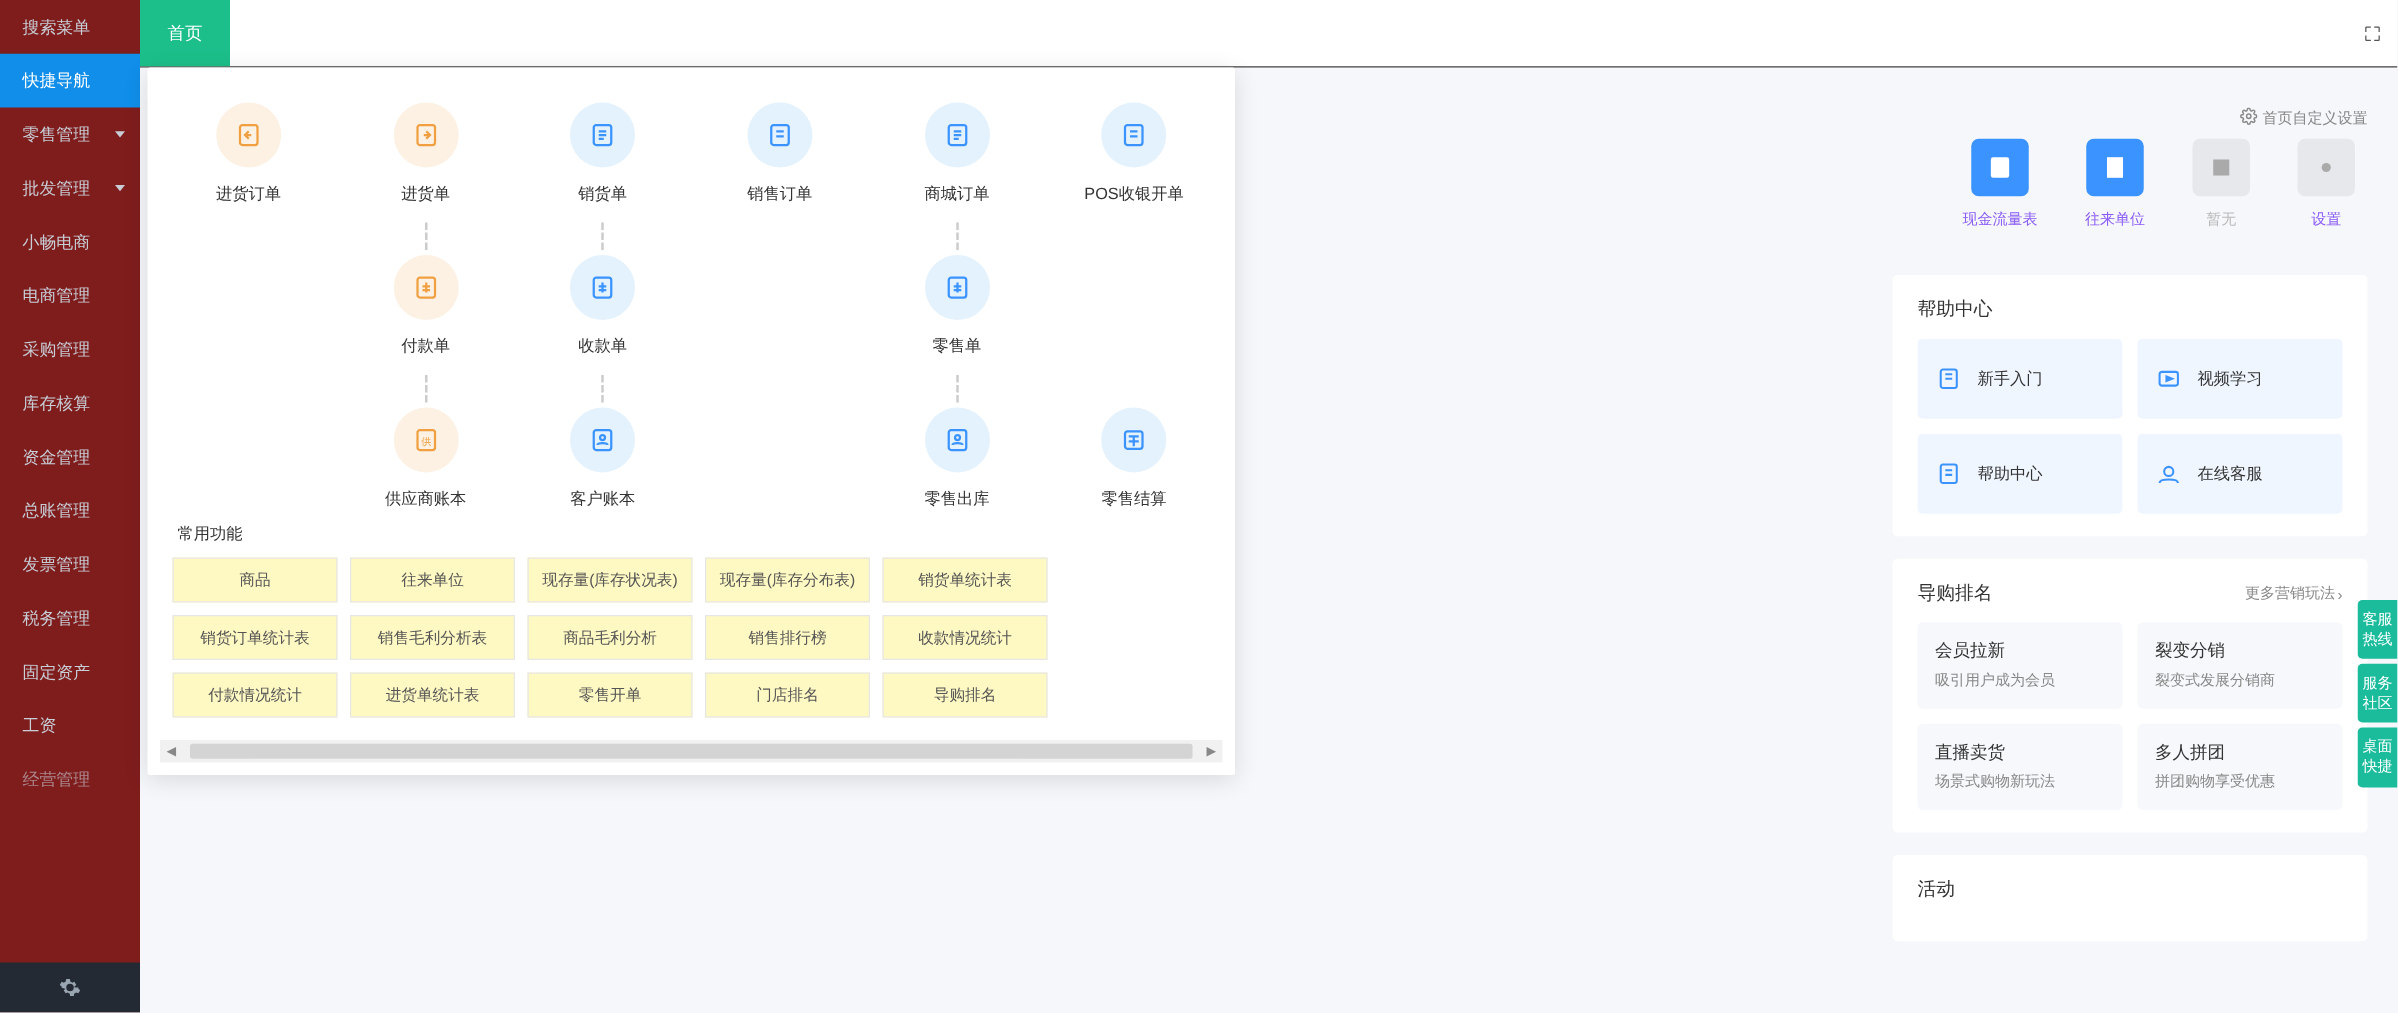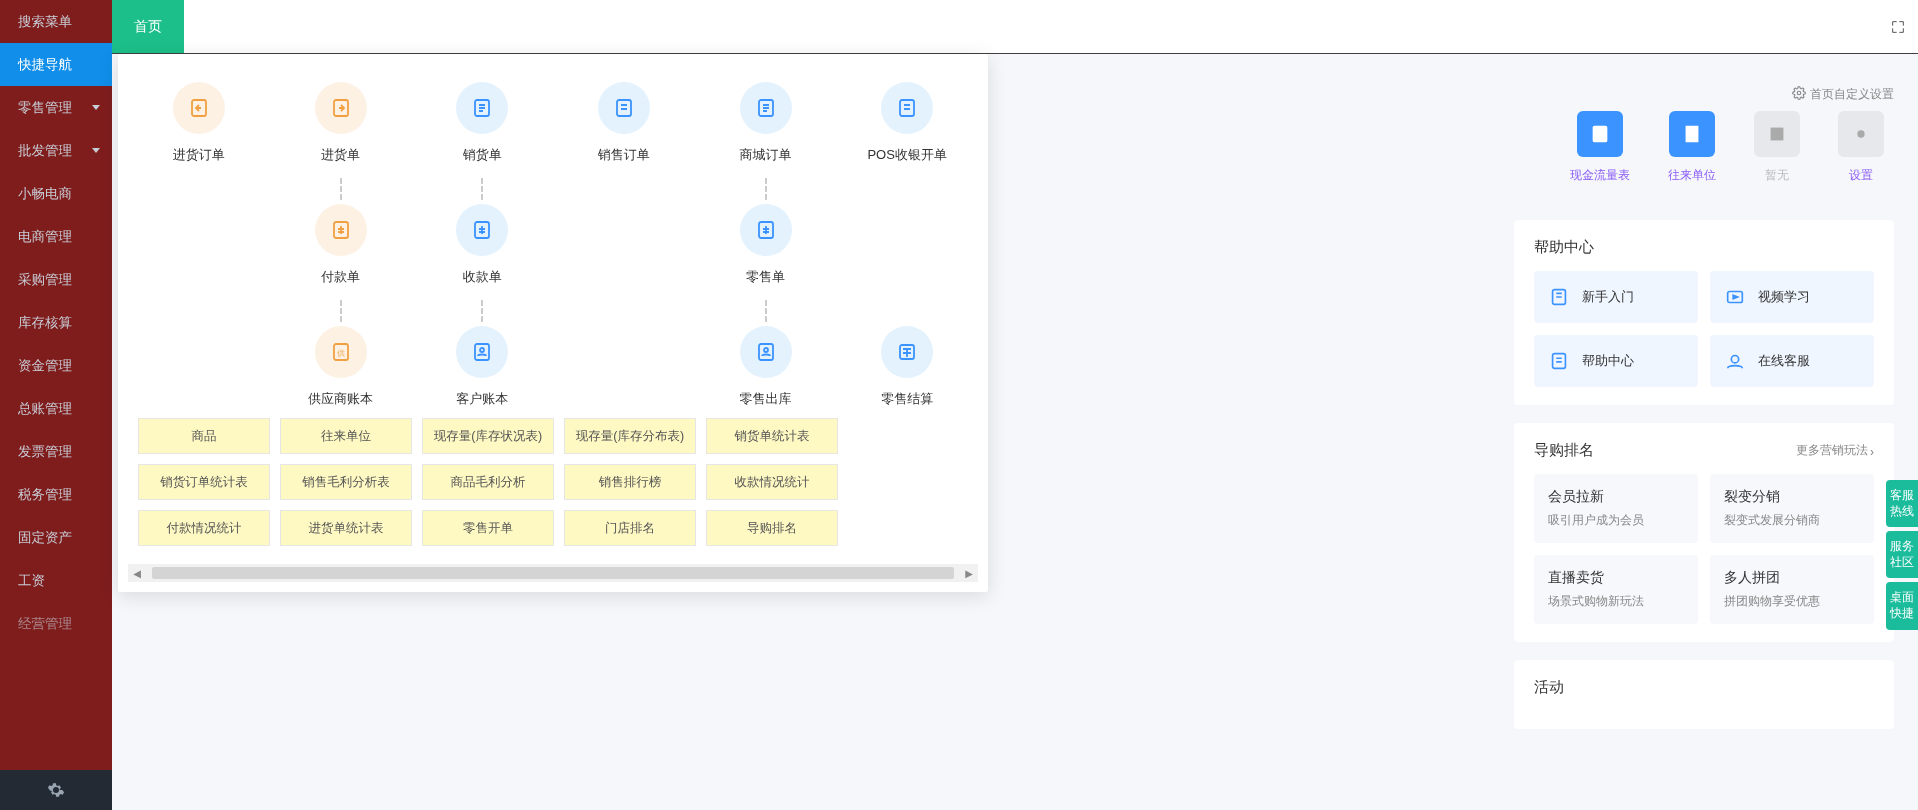--- a/index.html
+++ b/index.html
@@ -52,21 +52,21 @@
 .shortcut-box.gray { background: #e6e8ec; }
 .shortcut-box svg { width: 22px; height: 22px; fill: #fff; }
 .shortcut-box.gray svg { fill: #aaa; }
 .shortcut-label { font-size: 12px; color: #8b5cf6; }
 
 .card { background: #fff; border-radius: 4px; padding: 18px 20px; }
 .card-header { display: flex; justify-content: space-between; align-items: center; margin-bottom: 14px; }
 .card-title { font-size: 15px; font-weight: 500; }
 .card-more { font-size: 12px; color: #888; display: flex; align-items: flex-end; gap: 2px; cursor: pointer; }
 .help-grid { display: grid; grid-template-columns: 1fr 1fr; gap: 12px; }
-.help-item { background: #f0f6ff; height: 52px; display: flex; align-items: center; padding: 0 14px; gap: 12px; border-radius: 4px; cursor: pointer; }
+.help-item { background: #f0f6ff; height: 64px; display: flex; align-items: center; padding: 0 14px; gap: 12px; border-radius: 4px; cursor: pointer; }
 .help-item svg { width: 22px; height: 22px; stroke: #3b93ff; fill: none; stroke-width: 1.8; }
 .help-item span { font-size: 13px; color: #333; }
 
 .promo-grid { display: grid; grid-template-columns: 1fr 1fr; gap: 12px; }
 .promo-item { background: #f6f8fb; padding: 14px; border-radius: 4px; cursor: pointer; }
 .promo-title { font-size: 14px; font-weight: 500; margin-bottom: 6px; }
 .promo-sub { font-size: 12px; color: #888; }
 
 
 .float-tags { position: fixed; right: 0; top: 480px; display: flex; flex-direction: column; gap: 4px; z-index: 60; }
@@ -414,20 +414,21 @@
           <div class="flow-icon blue">
             <svg viewBox="0 0 24 24" fill="none" stroke="#3b93ff" stroke-width="1.8">
               <rect x="5" y="5" width="14" height="14" rx="2"></rect>
               <path d="M8 9h8M12 9v8M8 13h8"></path>
             </svg>
           </div>
           <div class="flow-label">零售结算</div>
         </div>
     </div>
 
+    <div class="common-title">常用功能</div>
     <div class="common-grid">
       <div class="common-btn">商品</div>
       <div class="common-btn">往来单位</div>
       <div class="common-btn">现存量(库存状况表)</div>
       <div class="common-btn">现存量(库存分布表)</div>
       <div class="common-btn">销货单统计表</div>
       <div class="common-btn">销货订单统计表</div>
       <div class="common-btn">销售毛利分析表</div>
       <div class="common-btn">商品毛利分析</div>
       <div class="common-btn">销售排行榜</div>

